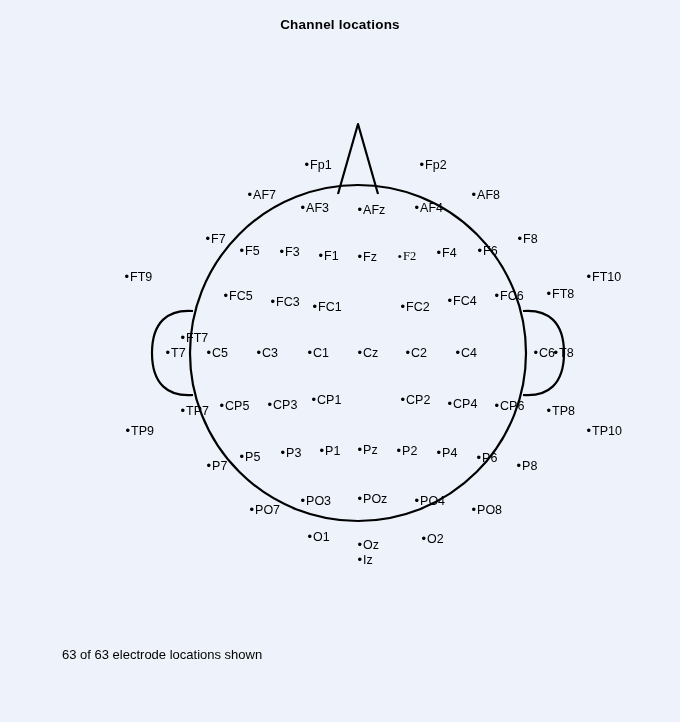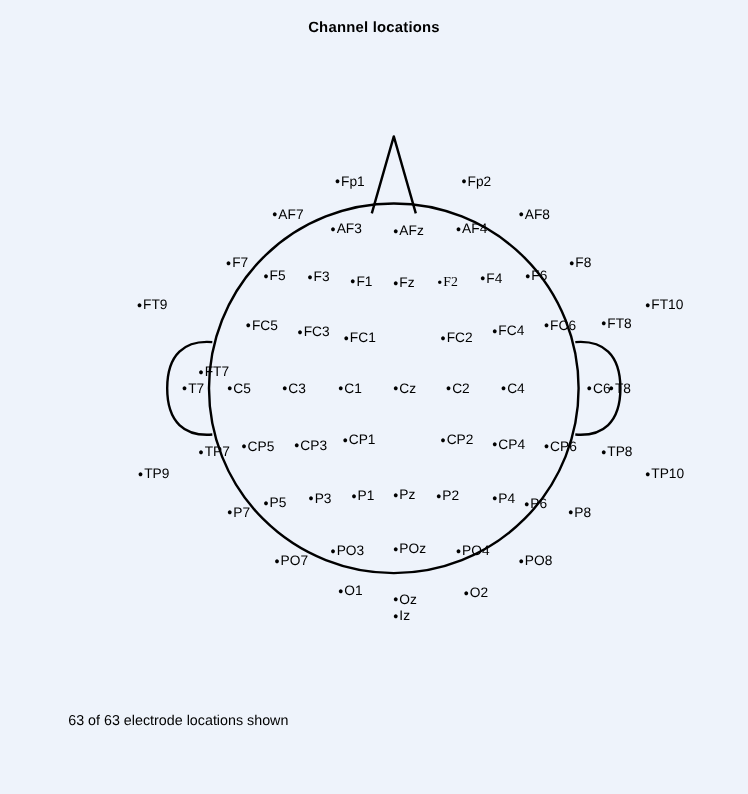--- a/index.html
+++ b/index.html
@@ -130,21 +130,21 @@
         <div class="electrode el-right" style="left: 403px; top: 400px; transform: translate(-2.5px, -50%);"><span class="dot">•</span><span class="lbl">CP2</span></div>
         <div class="electrode el-right" style="left: 450px; top: 404px; transform: translate(-2.5px, -50%);"><span class="dot">•</span><span class="lbl">CP4</span></div>
         <div class="electrode el-right" style="left: 497px; top: 406px; transform: translate(-2.5px, -50%);"><span class="dot">•</span><span class="lbl">CP6</span></div>
         <div class="electrode el-right" style="left: 549px; top: 411px; transform: translate(-2.5px, -50%);"><span class="dot">•</span><span class="lbl">TP8</span></div>
         <div class="electrode el-right" style="left: 209px; top: 466px; transform: translate(-2.5px, -50%);"><span class="dot">•</span><span class="lbl">P7</span></div>
         <div class="electrode el-right" style="left: 242px; top: 457px; transform: translate(-2.5px, -50%);"><span class="dot">•</span><span class="lbl">P5</span></div>
         <div class="electrode el-right" style="left: 283px; top: 453px; transform: translate(-2.5px, -50%);"><span class="dot">•</span><span class="lbl">P3</span></div>
         <div class="electrode el-right" style="left: 322px; top: 451px; transform: translate(-2.5px, -50%);"><span class="dot">•</span><span class="lbl">P1</span></div>
         <div class="electrode el-right" style="left: 360px; top: 450px; transform: translate(-2.5px, -50%);"><span class="dot">•</span><span class="lbl">Pz</span></div>
         <div class="electrode el-right" style="left: 399px; top: 451px; transform: translate(-2.5px, -50%);"><span class="dot">•</span><span class="lbl">P2</span></div>
-        <div class="electrode el-right" style="left: 450px; top: 453px; transform: translate(-2.5px, -50%); text-align: right;"><span class="dot">•</span><span class="lbl">P4</span></div>
+        <div class="electrode el-right" style="left: 439px; top: 453px; transform: translate(-2.5px, -50%); text-align: right;"><span class="dot">•</span><span class="lbl">P4</span></div>
         <div class="electrode el-right" style="left: 479px; top: 458px; transform: translate(-2.5px, -50%);"><span class="dot">•</span><span class="lbl">P6</span></div>
         <div class="electrode el-right" style="left: 519px; top: 466px; transform: translate(-2.5px, -50%);"><span class="dot">•</span><span class="lbl">P8</span></div>
         <div class="electrode el-right" style="left: 252px; top: 510px; transform: translate(-2.5px, -50%);"><span class="dot">•</span><span class="lbl">PO7</span></div>
         <div class="electrode el-right" style="left: 303px; top: 501px; transform: translate(-2.5px, -50%);"><span class="dot">•</span><span class="lbl">PO3</span></div>
         <div class="electrode el-right" style="left: 360px; top: 499px; transform: translate(-2.5px, -50%);"><span class="dot">•</span><span class="lbl">POz</span></div>
         <div class="electrode el-right" style="left: 417px; top: 501px; transform: translate(-2.5px, -50%);"><span class="dot">•</span><span class="lbl">PO4</span></div>
         <div class="electrode el-right" style="left: 474px; top: 510px; transform: translate(-2.5px, -50%);"><span class="dot">•</span><span class="lbl">PO8</span></div>
         <div class="electrode el-right" style="left: 310px; top: 537px; transform: translate(-2.5px, -50%);"><span class="dot">•</span><span class="lbl">O1</span></div>
         <div class="electrode el-right" style="left: 360px; top: 545px; transform: translate(-2.5px, -50%);"><span class="dot">•</span><span class="lbl">Oz</span></div>
         <div class="electrode el-right" style="left: 424px; top: 539px; transform: translate(-2.5px, -50%);"><span class="dot">•</span><span class="lbl">O2</span></div>

